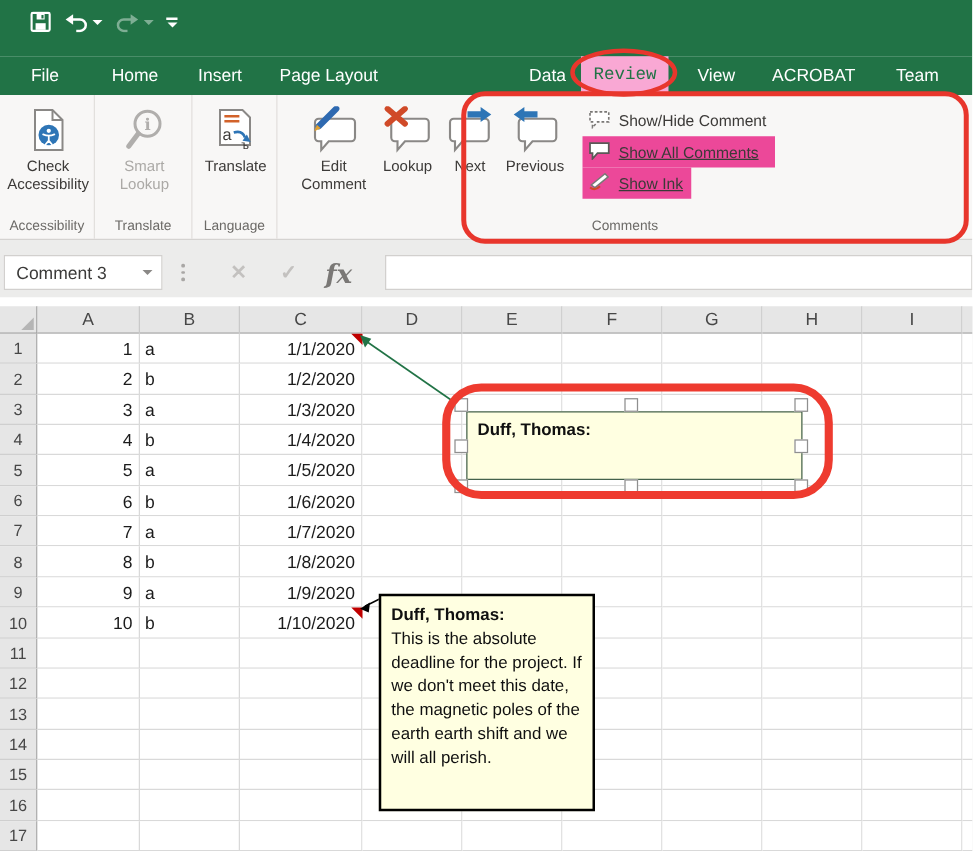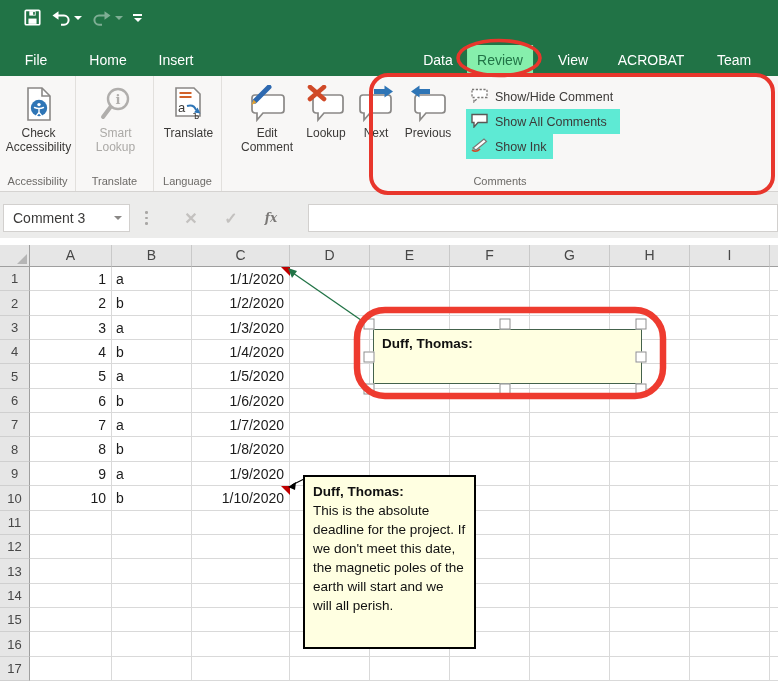--- a/index.html
+++ b/index.html
@@ -14,47 +14,47 @@
   .qat { position:absolute; left:24px; top:9px; display:flex; align-items:center; gap:10px; }
   .qat .qbtn { display:flex; align-items:center; gap:3px; }
   .caret { width:0; height:0; border-left:4px solid transparent; border-right:4px solid transparent; border-top:4px solid #fff; }
   .dim { opacity:.42; }
   .qat-custom { display:flex; flex-direction:column; align-items:center; gap:2px; }
   .qat-custom .bar { width:9px; height:2px; background:#fff; }
   
   .tabrow { position:absolute; left:0; top:45px; width:778px; height:31px; background:#217346; }
   .tab { position:absolute; top:0; height:31px; line-height:30px; padding:0 10px; transform:translateX(-50%);
          color:#fff; font-size:14px; white-space:nowrap; cursor:default; }
-  .tab.active { background:#86efac; color:#217346; }
+  .tab.active { background:#f9a8d4; color:#217346;font-family:Liberation Mono, monospace; }
   
   .ribbon { position:absolute; left:0; top:76px; width:778px; height:116px; background:#f8f7f6;
             border-bottom:1px solid #d5d3d1; display:flex; }
   .rgroup { position:relative; display:flex; flex-direction:column; border-right:1px solid #e2e0dd; height:100%; }
   .gbody { flex:1; display:flex; align-items:flex-start; padding:4px 2px 0 4px; }
   .glabel { height:17px; line-height:15px; text-align:center; font-size:11px; color:#6c6a67; }
   .bbtn { display:flex; flex-direction:column; align-items:center; padding-top:2px; cursor:default; }
   .bicon { height:44px; display:flex; align-items:center; justify-content:center; }
   .blabel { font-size:12px; line-height:14px; color:#3c3a38; text-align:center; white-space:pre-line; }
   .disabled .blabel { color:#aba9a6; }
   .stack { display:flex; flex-direction:column; margin-left:8px; padding-top:4px; }
   .sbtn { display:flex; align-items:center; gap:6px; height:25px; padding:0 7px 0 4px;
           font-size:12.5px; color:#3c3a38; white-space:nowrap; cursor:default; }
-  .sbtn.on { background:#5eead4; }
+  .sbtn.on { background:#ec4899;text-decoration:underline; }
   
   .fxrow { position:absolute; left:0; top:192px; width:778px; height:46px; background:#ececeb; }
   .namebox { position:absolute; left:3px; top:12px; width:127px; height:28px; background:#fff;
              border:1px solid #d2d0ce; display:flex; align-items:center; }
   .namebox .nbtext { flex:1; padding-left:9px; font-size:14px; color:#3b3a39; }
   .nbdrop { width:22px; display:flex; align-items:center; justify-content:center; }
   .nbdrop .caret { border-top-color:#8a8886; }
   .dots { position:absolute; left:145px; top:14px; height:24px; display:flex; flex-direction:column; justify-content:center; gap:3px; }
   .dots i { width:2.5px; height:2.5px; border-radius:50%; background:#a9a7a5; display:block; }
   .fxbtns { position:absolute; left:168px; top:12px; height:28px; display:flex; align-items:center; gap:14px; padding-left:10px; }
   .fxbtn { font-size:16px; color:#c3c1bf; font-weight:bold; width:26px; text-align:center; }
-  .fxf { font-family:"DejaVu Serif", serif; font-style:italic; color:#7a7876; font-size:12px; }
+  .fxf { font-family:"DejaVu Serif", serif; font-style:italic; color:#7a7876; font-size:21px; }
   .fmlbox { position:absolute; left:308px; top:12px; width:470px; height:28px; background:#fff; border:1px solid #d2d0ce; }
   
   .sheet { position:absolute; left:0; top:238px; width:778px; height:443px; background:#fff; }
   .hcell { position:absolute; top:7px; height:22px; background:#e6e6e6; border-right:1px solid #c9c9c9;
            border-bottom:1px solid #9f9f9f; text-align:center; font-size:14px; color:#474747; line-height:21px; }
   .corner { position:absolute; left:0; top:7px; width:30px; height:22px; background:#e6e6e6;
             border-right:1px solid #9f9f9f; border-bottom:1px solid #9f9f9f; }
   .corner .tri { position:absolute; right:2px; bottom:2px; width:0; height:0;
                  border-left:10px solid transparent; border-bottom:10px solid #b5b5b5; }
   .rhead { position:absolute; left:0; width:30px; background:#e6e6e6; border-right:1px solid #9f9f9f;
@@ -108,20 +108,21 @@
         <span class="bar"></span>
           <span class="caret"></span>
       </span>
     </div>
   </div>
 
   <div class="tabrow" id="tabrow">
       <div class="tab" style="left: 36px;">File</div>
       <div class="tab" style="left: 108px;">Home</div>
       <div class="tab" style="left: 176px;">Insert</div>
+      <div class="tab" style="left: 263px;">Page Layout</div>
       <div class="tab" style="left: 438px;">Data</div>
       <div class="tab active" style="left: 500px;">Review</div>
       <div class="tab" style="left: 573px;">View</div>
       <div class="tab" style="left: 651px;">ACROBAT</div>
       <div class="tab" style="left: 734px;">Team</div>
     </div>
 
   <div class="ribbon">
 
 
@@ -499,21 +500,21 @@
       <div class="handle" style="left: 641px; top: 324px;"></div>
       <div class="handle" style="left: 369px; top: 357px;"></div>
       <div class="handle" style="left: 641px; top: 357px;"></div>
       <div class="handle" style="left: 369px; top: 389px;"></div>
       <div class="handle" style="left: 505px; top: 389px;"></div>
       <div class="handle" style="left: 641px; top: 389px;"></div>
     </div>
 
   <div class="cbox" id="comment2">
     <span class="author">Duff, Thomas:</span><br>
-    <span>This is the absolute deadline for the project. If we don't meet this date, the magnetic poles of the earth will start and we will all perish.</span>
+    <span>This is the absolute deadline for the project. If we don't meet this date, the magnetic poles of the earth earth shift and we will all perish.</span>
   </div>
 
   <svg class="olay redink" width="778" height="681" viewBox="0 0 778 681">
     <ellipse cx="499" cy="58" rx="41" ry="17.5" fill="none" stroke="#e8362c" stroke-width="3.6"></ellipse>
     <rect x="371" y="75" width="402" height="118" rx="17" fill="none" stroke="#e8362c" stroke-width="4"></rect>
     <rect x="357" y="310" width="306" height="86" rx="28" fill="none" stroke="#ee3b2f" stroke-width="6.5"></rect>
   </svg>
 
 </div>
 

